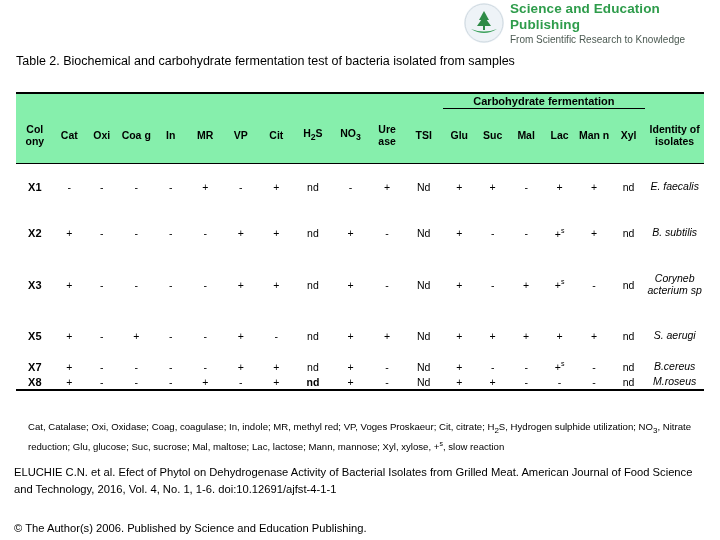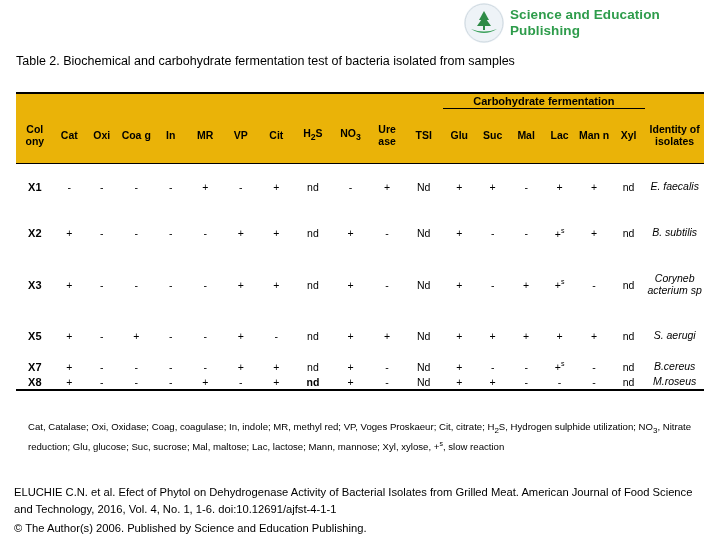--- a/index.html
+++ b/index.html
@@ -16,57 +16,58 @@
   #banner .t1{color:#2e9c4b;font-weight:bold;font-size:13.5px;line-height:16px;letter-spacing:.1px;}
   #banner .t2{color:#4c5a52;font-size:10px;line-height:13px;}
 
   
   #caption{position:absolute;left:16px;top:53px;font-size:12.5px;line-height:16px;}
 
   
   #tbl{position:absolute;left:16px;top:92px;width:688px;}
   table{border-collapse:collapse;width:688px;table-layout:fixed;}
   th,td{padding:0;margin:0;font-size:10.5px;text-align:center;vertical-align:middle;}
-  thead{background:#eab308;}
+  thead{background:#86efac;}
   .topline{border-top:2.2px solid #000;}
   .hdr-td{height:50px;font-weight:bold;font-size:10.5px;line-height:11.5px;padding:2px 0;}
   .hdr-span{font-weight:bold;font-size:11px;height:14px;line-height:14px;border-bottom:1.2px solid #000;}
   .hdr-blank{border-bottom:none;}
   .midline td,.midline th{border-bottom:1.4px solid #000;}
   tbody td{font-size:10.5px;padding:0;}
   .colony{font-weight:bold;font-size:11px;}
   .ident{font-weight:normal;font-style:italic;font-size:10.5px;line-height:11.5px;}
   .tall{height:46px;}
   .tall3{height:57px;}
   .short{height:15px;}
   .botline td{border-bottom:2.2px solid #000;}
   sup{font-size:7px;vertical-align:super;}
 
   
   #footnote{position:absolute;left:28px;top:420px;width:664px;font-size:9.6px;line-height:13.4px;}
 
   
-  #cite{position:absolute;left:14px;top:484px;width:700px;font-size:11.2px;line-height:17px;}
+  #cite{position:absolute;left:14px;top:464px;width:700px;font-size:11.2px;line-height:17px;}
   #copyright{position:absolute;left:14px;top:521px;font-size:11.2px;line-height:15px;}
 </style>
 </head>
 <body>
 
 <div id="banner">
   <div class="logo">
     <svg width="40" height="40" viewBox="0 0 40 40">
       <circle cx="20" cy="20" r="19" fill="#eef3f7" stroke="#cfd9e0" stroke-width="1"></circle>
       <path d="M20 8 L25 17 L15 17 Z" fill="#2e8b46"></path>
       <path d="M20 13 L27 23 L13 23 Z" fill="#2e8b46"></path>
       <rect x="19" y="22" width="2" height="5" fill="#2e8b46"></rect>
       <path d="M7 26 Q20 34 33 26 Q20 31 7 26 Z" fill="#3aa05a"></path>
     </svg>
   </div>
   <div class="txt">
     <div class="t1">Science and Education Publishing</div>
+    <div class="t2">From Scientific Research to Knowledge</div>
   </div>
 </div>
 
 <div id="caption">Table 2. Biochemical and carbohydrate fermentation test of bacteria isolated from samples</div>
 
 <div id="tbl">
   <table>
     <colgroup>
       <col style="width:36px">
         <col style="width:30px">

